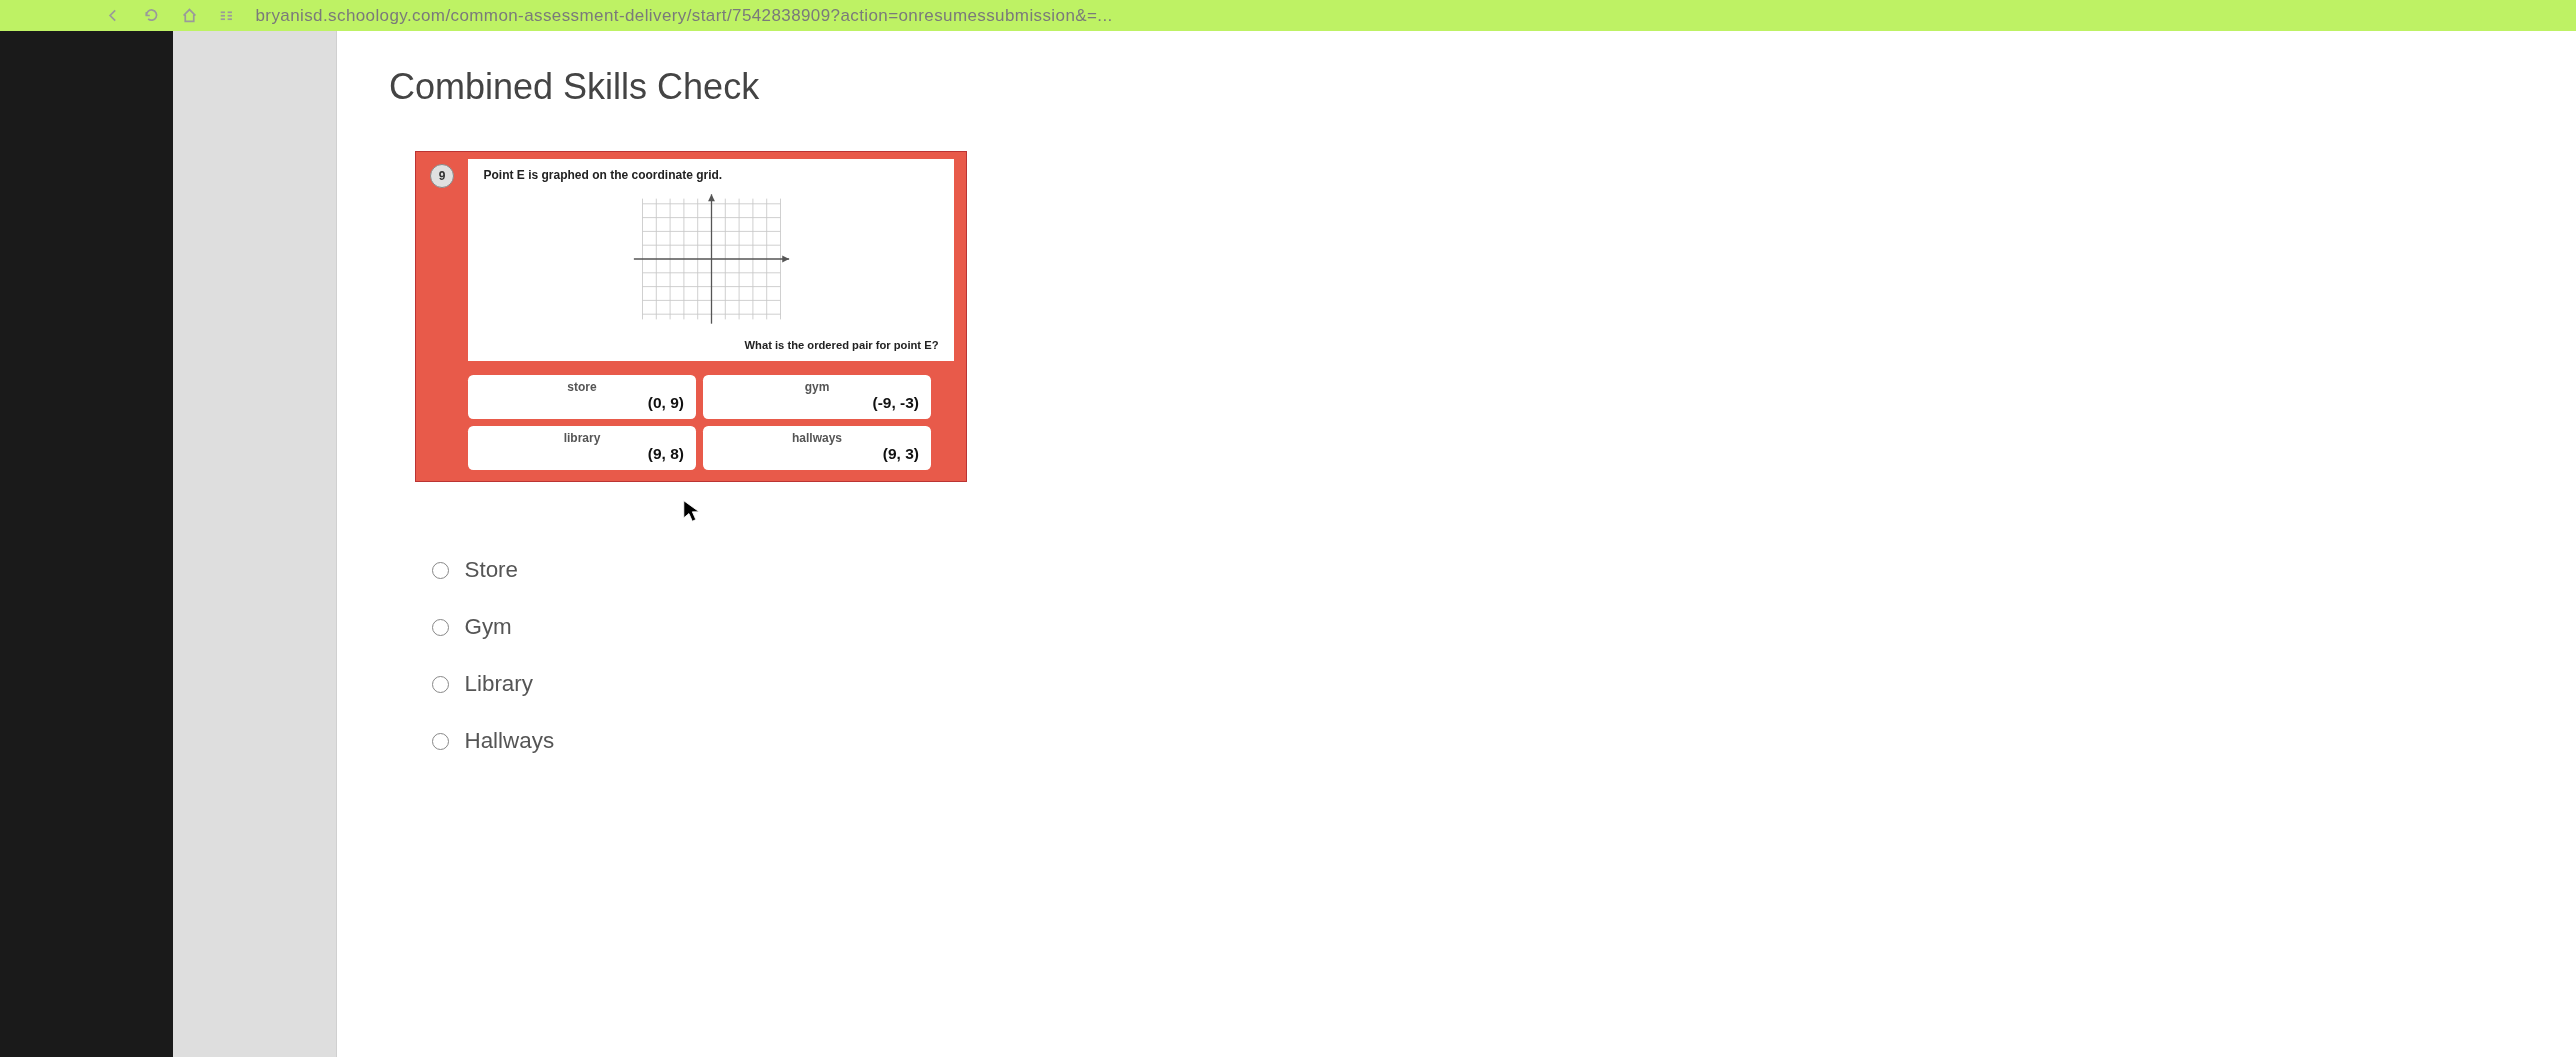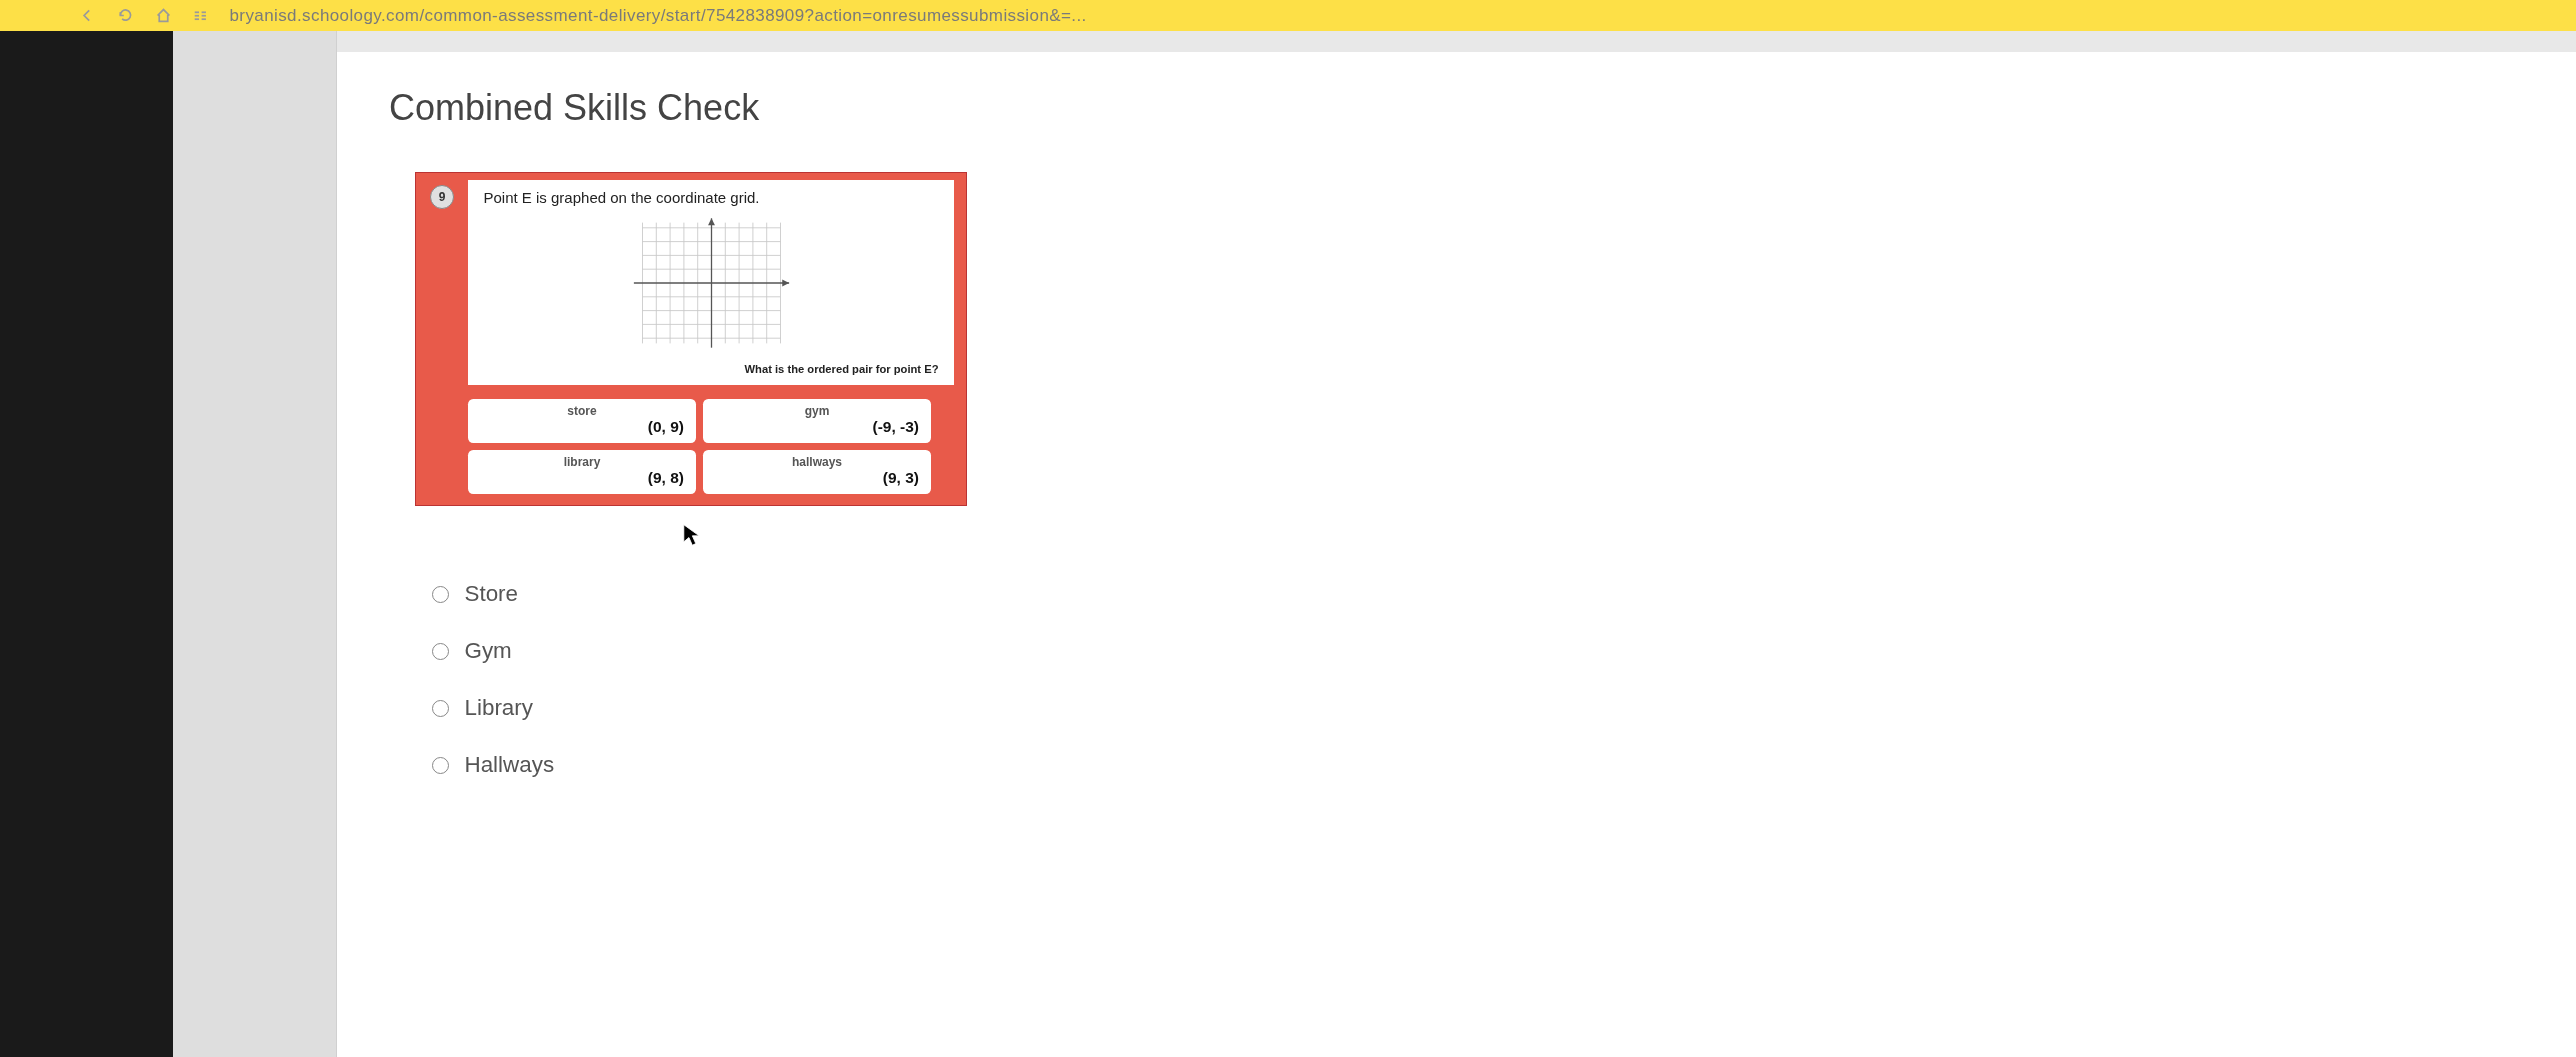--- a/index.html
+++ b/index.html
@@ -4,25 +4,25 @@
   <style>
     * { box-sizing: border-box; margin: 0; padding: 0; }
     body {
       font-family: Arial, Helvetica, sans-serif;
       background: #1a1a1a;
       width: 2576px;
       height: 1058px;
       overflow: hidden;
     }
     .browser-bar {
-      background: #fde047;
+      background: #bef264;
       height: 31px;
       display: flex;
       align-items: center;
-      padding: 0 79px;
+      padding: 0 105px;
       gap: 21px;
       color: #8a8a8a;
       font-size: 17px;
     }
     .browser-icon {
       color: #9a9a9a;
       font-size: 19px;
       display: inline-flex;
       align-items: center;
     }
@@ -48,21 +48,20 @@
     }
     .sidebar-col {
       width: 164px;
       background: #dedede;
       border-right: 0.9px solid #d0d0d0;
     }
     .content {
       flex: 1;
       background: #ffffff;
       padding: 35px 52px;
-      margin-top: 21px;
     }
     .page-title {
       font-size: 36px;
       color: #444;
       font-weight: 400;
       margin-bottom: 43px;
     }
     .question-card {
       width: 552px;
       border: 1.7px solid #bb3333;
@@ -93,22 +92,22 @@
       font-weight: bold;
       color: #333;
     }
     .prompt-col {
       background: #ffffff;
       flex: 1;
       padding: 8.6px 15.5px 10.4px 15.5px;
       margin: 7px 12px 7px 0;
     }
     .prompt-line {
-      font-size: 15px;
-      font-weight: normal;
+      font-size: 12px;
+      font-weight: bold;
       color: #222;
       margin-bottom: 5.2px;
     }
     .grid-wrap {
       display: flex;
       justify-content: center;
       padding: 3.5px 0 5.2px 0;
     }
     .grid-svg { display: block; }
     .sub-prompt {

